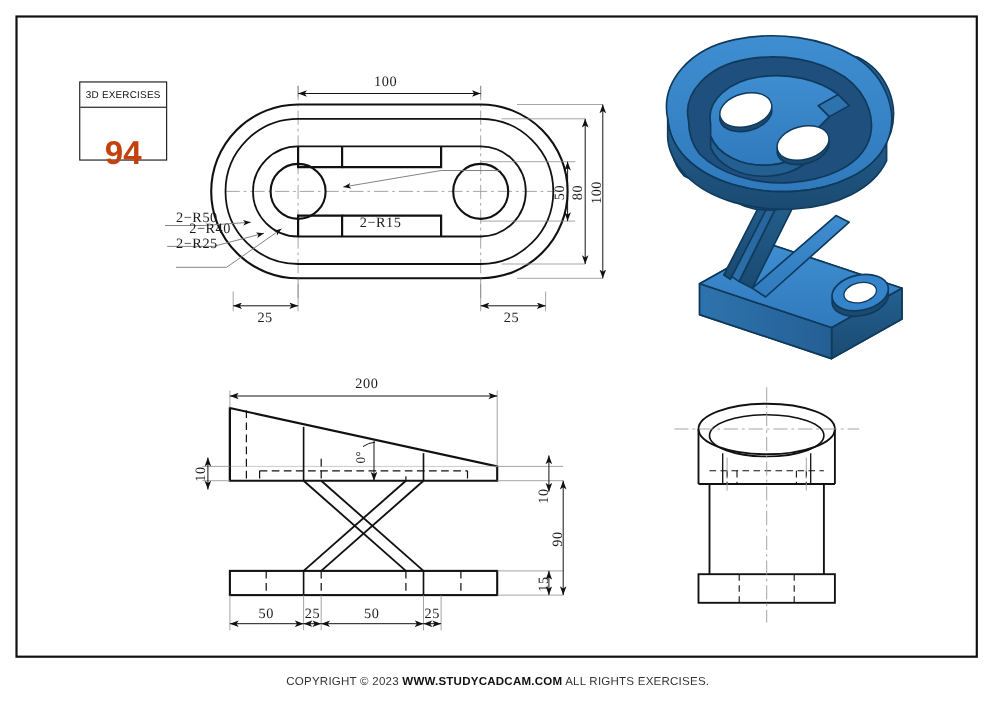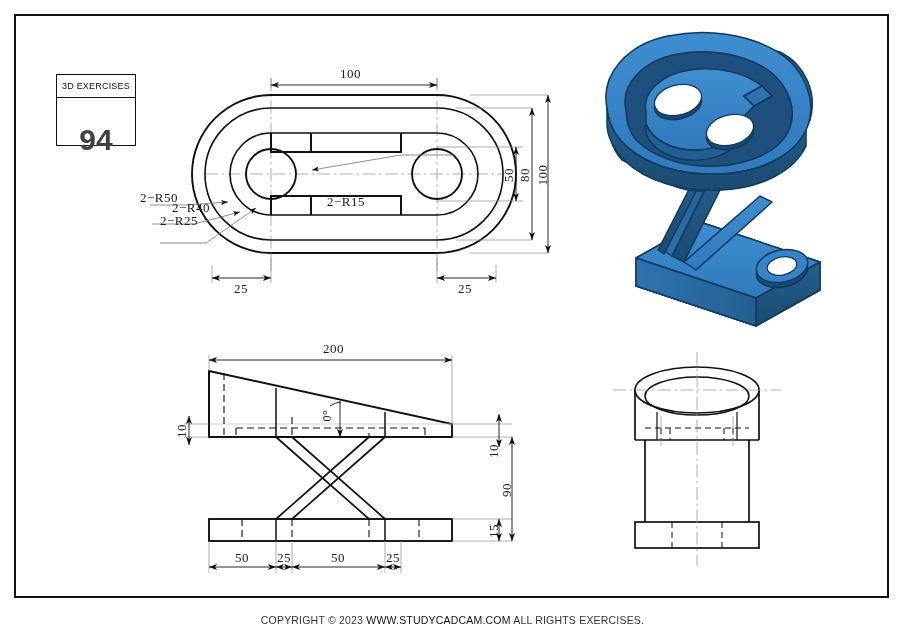--- a/index.html
+++ b/index.html
@@ -5,28 +5,28 @@
   html,body{margin:0;padding:0;background:#ffffff;}
   body{width:905px;height:640px;font-family:"Liberation Sans",sans-serif;overflow:hidden;}
   #sheet{position:relative;width:905px;height:640px;background:#ffffff;}
   #frame{position:absolute;left:14px;top:14px;width:875px;height:584px;border:2px solid #111;box-sizing:border-box;background:#fff;}
   #drawing{position:absolute;left:0;top:0;width:905px;height:640px;}
   .txt{position:absolute;font-family:"Liberation Serif",serif;color:#1a1a1a;white-space:nowrap;}
   .dim{font-size:13px;letter-spacing:.5px;}
   .lead{font-size:13px;letter-spacing:.5px;}
   .rot{transform-origin:50% 50%;transform:rotate(-90deg);}
   
-  #titleblock{position:absolute;left:56px;top:74px;width:80px;height:72px;border:1.4px solid #111;box-sizing:border-box;background:#fff;}
+  #titleblock{position:absolute;left:72px;top:74px;width:80px;height:72px;border:1.4px solid #111;box-sizing:border-box;background:#fff;}
   #tb-head{height:22px;border-bottom:1.4px solid #111;display:flex;align-items:center;justify-content:center;}
   #tb-head span{font-family:"Liberation Sans",sans-serif;font-size:9px;letter-spacing:.2px;color:#111;}
   #tb-num{height:48px;display:flex;align-items:center;justify-content:center;}
-  #tb-num span{font-family:"Liberation Sans",sans-serif;font-weight:bold;font-size:30px;color:#404040;line-height:1;margin-top:36px;}
+  #tb-num span{font-family:"Liberation Sans",sans-serif;font-weight:bold;font-size:30px;color:#c2410c;line-height:1;margin-top:36px;}
   
   #footer{position:absolute;left:0;top:614px;width:905px;text-align:center;font-family:"Liberation Sans",sans-serif;font-size:10.5px;color:#333;letter-spacing:.2px;}
-  #footer b{font-weight:normal;color:#111;}
+  #footer b{font-weight:bold;color:#111;}
 </style>
 </head>
 <body>
 
 <div id="sheet">
 
   <div id="frame"></div>
 
   <svg id="drawing" viewBox="0 0 905 640">
     <defs>
@@ -289,21 +289,21 @@
   </div>
 
   <div class="txt dim" style="left:340px;top:66px;">100</div>
   <div class="txt dim" style="left:234px;top:281px;">25</div>
   <div class="txt dim" style="left:458px;top:281px;">25</div>
   <div class="txt dim rot" style="left:502px;top:167px;">50</div>
   <div class="txt dim rot" style="left:518px;top:167px;">80</div>
   <div class="txt dim rot" style="left:532px;top:167px;">100</div>
 
   <div class="txt lead" style="left:327px;top:146px;margin-top:48px;">2−R15</div>
-  <div class="txt lead" style="left:140px;top:190px;text-align:center;">2−R50</div>
+  <div class="txt lead" style="left:160px;top:190px;text-align:center;">2−R50</div>
   <div class="txt lead" style="left:152px;top:200px;margin-left:20px;">2−R40</div>
   <div class="txt lead" style="left:160px;top:213px;">2−R25</div>
 
   <div class="txt dim" style="left:323px;top:341px;text-align:center;">200</div>
   <div class="txt dim rot" style="left:175px;top:423px;">10</div>
   <div class="txt dim rot" style="left:487px;top:443px;">10</div>
   <div class="txt dim rot" style="left:500px;top:482px;">90</div>
   <div class="txt dim rot" style="left:487px;top:523px;">15</div>
   <div class="txt dim" style="left:235px;top:550px;">50</div>
   <div class="txt dim" style="left:277px;top:550px;">25</div>

